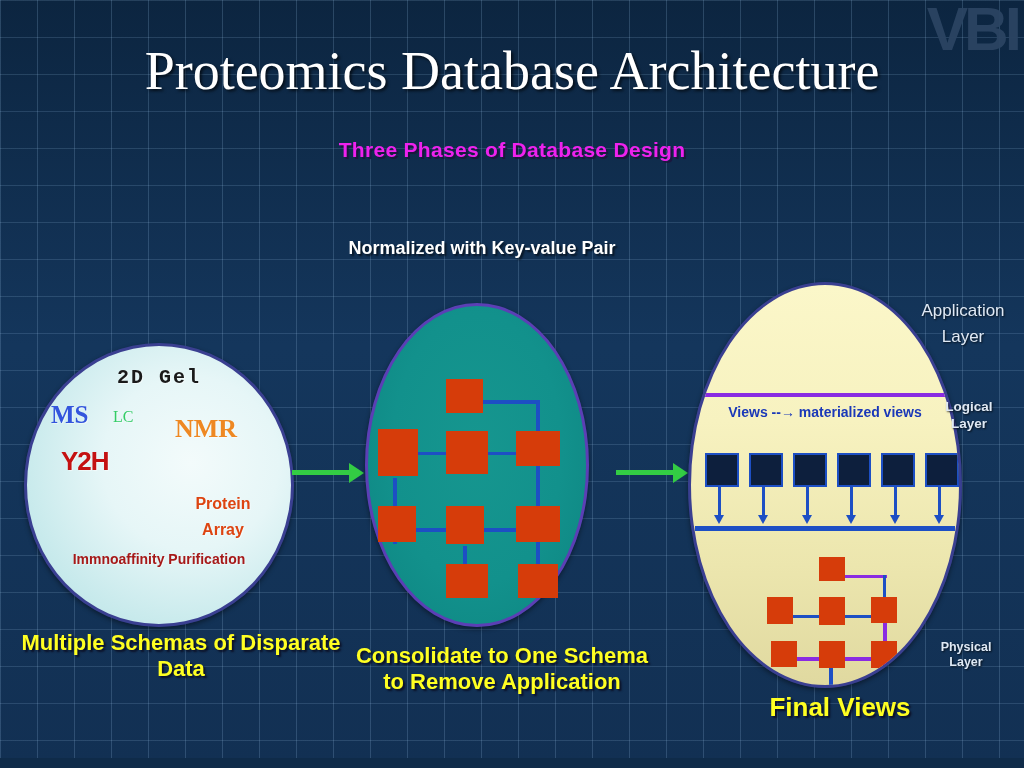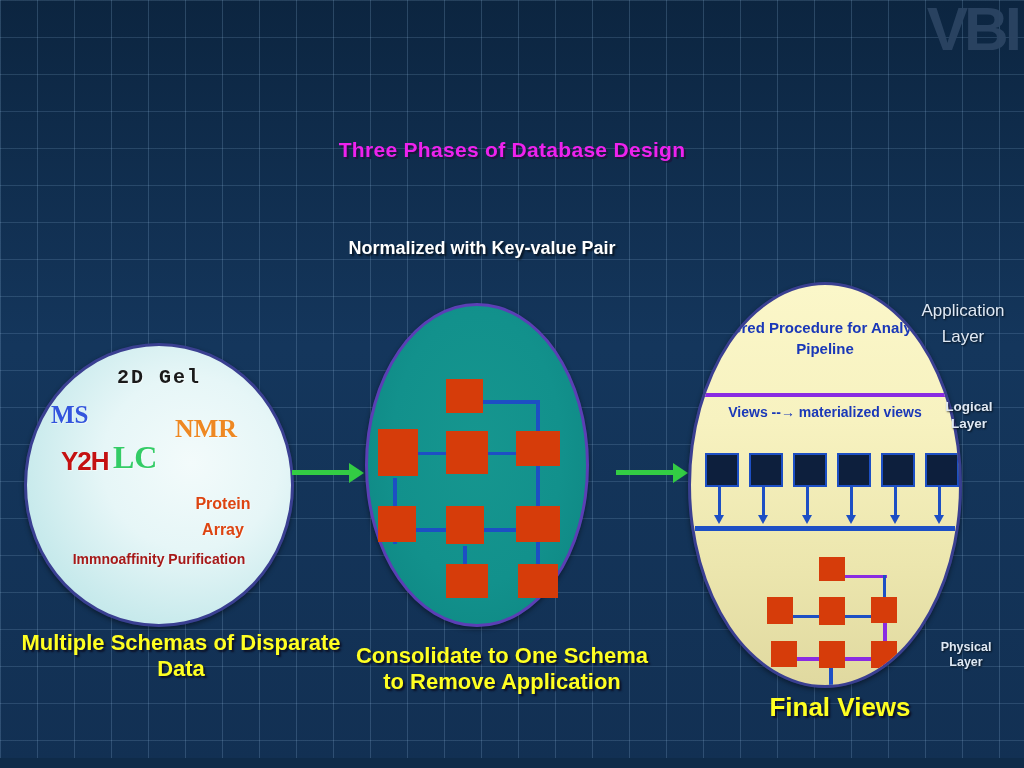--- a/index.html
+++ b/index.html
@@ -92,21 +92,21 @@
     border:3px solid #3a3f91;
     overflow:hidden;
     box-shadow:0 2px 5px rgba(0,0,0,.45);
   }
 
   
   .t{position:absolute;white-space:nowrap;text-align:center;}
   #e1 .t{text-shadow:1px 1px 1px rgba(255,255,255,.55);}
   #l-2dgel{left:0;right:0;top:20px;font-family:"Liberation Mono",monospace;font-size:20px;font-weight:bold;color:#1a1a1a;letter-spacing:2px;}
   #l-ms   {left:24px;top:55px;font-family:"Liberation Serif",serif;font-size:25px;font-weight:bold;color:#3355dd;}
-  #l-lc   {left:86px;top:62px;font-family:"Liberation Serif",serif;font-size:32px;font-weight:bold;color:#33cc66;margin-top:31px;}
+  #l-lc   {left:86px;top:62px;font-family:"Liberation Serif",serif;font-size:16px;font-weight:normal;color:#33cc66;}
   #l-nmr  {left:148px;top:68px;font-family:"Liberation Serif",serif;font-size:26px;font-weight:bold;color:#ee8822;}
   #l-y2h  {left:34px;top:100px;font-size:26px;font-weight:bold;color:#c41111;letter-spacing:-1px;}
   #l-xrayd{left:122px;top:98px;font-size:15px;font-weight:bold;color:#4433cc;line-height:18px;white-space:normal;width:108px;}
   #l-xrayc{left:16px;top:140px;font-size:16px;font-weight:bold;color:#9933dd;line-height:21px;white-space:normal;width:156px;}
   #l-prot {left:150px;top:145px;font-size:16px;font-weight:bold;color:#dd4411;line-height:26px;white-space:normal;width:92px;}
   #l-imm  {left:0;right:0;top:200px;font-size:14px;font-weight:bold;color:#a61919;line-height:26px;}
 
   
   .node{position:absolute;background:#d63c0a;}
   .link{position:absolute;background:#1d4fc4;}
@@ -141,20 +141,21 @@
 </style>
 </head>
 <body>
 
 <div id="slide">
 
   <div class="logo">
     <div class="vbi">VBI</div>
   </div>
 
+  <div class="title">Proteomics Database Architecture</div>
   <div class="subtitle">Three Phases of Database Design</div>
 
   <div class="colhead b">Normalized with Key-value Pair</div>
 
   <div class="ellipse" id="e1">
     <div class="t" id="l-2dgel">2D Gel</div>
     <div class="t" id="l-ms">MS</div>
     <div class="t" id="l-lc">LC</div>
     <div class="t" id="l-nmr">NMR</div>
     <div class="t" id="l-y2h">Y2H</div>
@@ -182,21 +183,20 @@
     <div class="node" style="left:10px;top:200px;width:38px;height:36px;"></div>
     <div class="node" style="left:78px;top:200px;width:38px;height:38px;"></div>
     <div class="node" style="left:148px;top:200px;width:44px;height:36px;"></div>
     <div class="node" style="left:78px;top:258px;width:42px;height:34px;"></div>
     <div class="node" style="left:150px;top:258px;width:40px;height:34px;"></div>
   </div>
 
   <div class="garrow" style="left:616px;top:470px;width:58px;"></div>
 
   <div class="ellipse" id="e3">
-    <div id="sp">Stored Procedure for Analysis Pipeline</div>
     <div class="hr-purple"></div>
     <div id="views">Views --→  materialized views</div>
 
     <div class="vbox" style="left:14px;"></div>
     <div class="vbox" style="left:58px;"></div>
     <div class="vbox" style="left:102px;"></div>
     <div class="vbox" style="left:146px;"></div>
     <div class="vbox" style="left:190px;"></div>
     <div class="vbox" style="left:234px;"></div>
 

